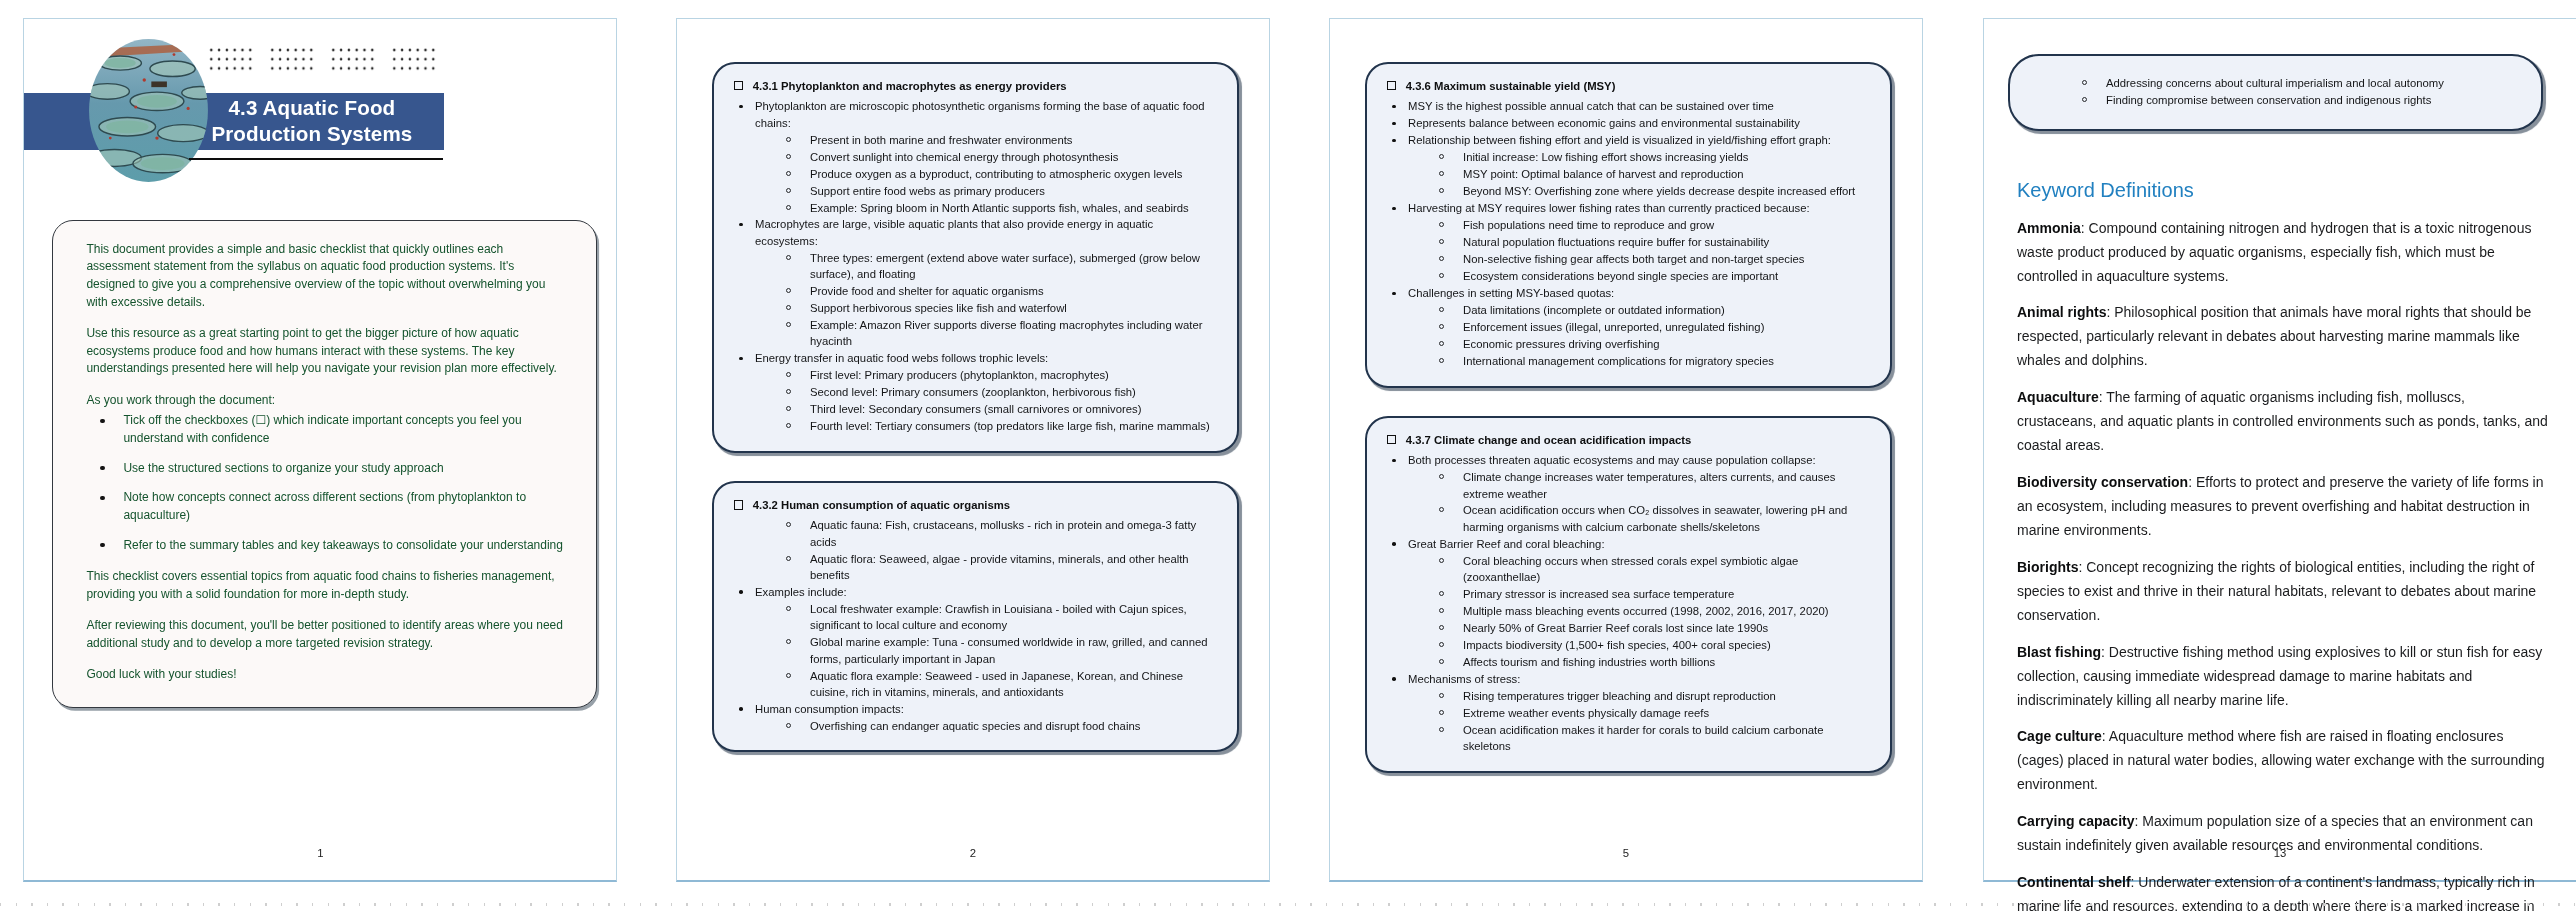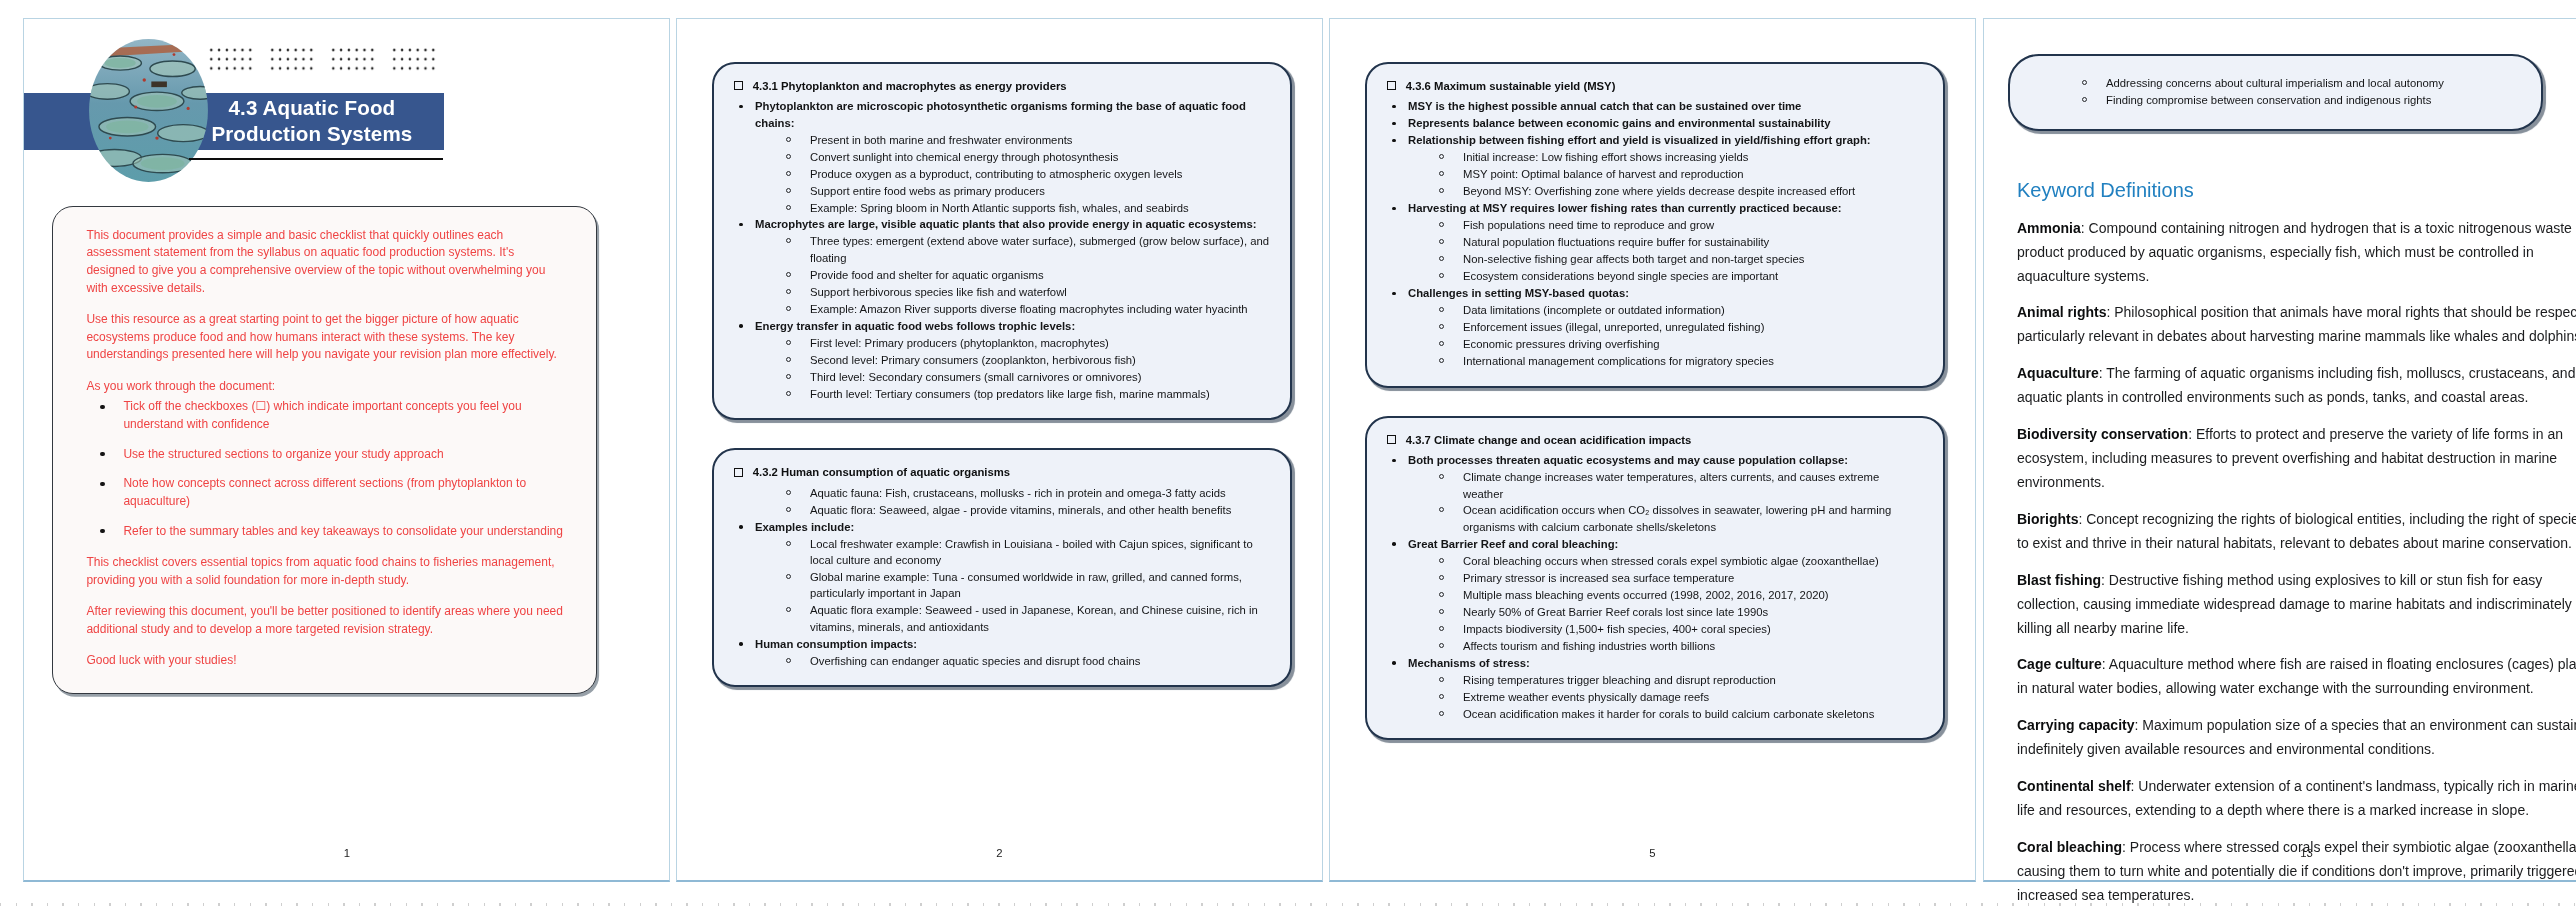--- a/index.html
+++ b/index.html
@@ -1,21 +1,21 @@
 <!DOCTYPE html>
 <html style="font-size:11.3px"><head>
 <meta charset="utf-8">
 <style>
   html,body{margin:0;padding:0;}
   body{
     width:2576px;height:911px;position:relative;background:#ffffff;
     font-family:"Liberation Sans", sans-serif;color:#1b1c1e;overflow:hidden;
   }
   .page{
-    position:absolute;top:17.7px;width:647px;height:864px;background:#ffffff;
+    position:absolute;top:17.7px;width:594px;height:864px;background:#ffffff;
     border:1.4px solid #b9d4e3;border-bottom:2.8px solid #8fb9d5;box-sizing:border-box;
   }
   #page-1{left:23.4px;}
   #page-2{left:676px;}
   #page-3{left:1329px;}
   #page-4{left:1983px;}
   .page-number{
     position:absolute;bottom:21px;left:0;right:0;text-align:center;
     font-size:11.3px;color:#222;
   }
@@ -27,25 +27,25 @@
     background-size:7.8px 9.2px;background-position:1.4px 1.4px;
   }
   .banner{position:absolute;left:0;top:74px;width:420px;height:57px;background:#37568e;}
   .banner-title{
     position:absolute;left:160px;top:76px;width:255px;text-align:center;
     color:#ffffff;font-weight:bold;font-size:20.6px;line-height:26px;letter-spacing:0.1px;
   }
   .title-rule{position:absolute;left:165px;top:139px;width:254px;height:2.8px;background:#0d0d0d;}
   .cover-photo{position:absolute;left:65px;top:20px;width:119px;height:143px;}
   .intro-box{
-    position:absolute;left:28px;top:187px;width:545px;box-sizing:border-box;
+    position:absolute;left:28px;top:201px;width:545px;box-sizing:border-box;
     background:#fcf9f8;border:1.4px solid #33383f;border-radius:21px;
     box-shadow:2.1px 2.8px 0 #97a0a8;
     padding:20px 33px 23px 33px;
-    font-size:12px;line-height:17.7px;color:#ef4444;
+    font-size:12px;line-height:17.7px;color:#14532d;
   }
   .intro-box p{margin:0 0 13.5px 0;}
   .intro-box p:last-child{margin-bottom:0;}
   .cover-bullets{list-style:none;margin:2.8px 0 14px 0;padding:0;}
   .cover-bullets li{position:relative;padding-left:37px;margin:0 0 12px 0;}
   .cover-bullets .marker{
     position:absolute;left:14px;top:6.4px;width:4.3px;height:4.3px;border-radius:50%;background:#141414;
   }
   
   .ck-col{position:absolute;left:35px;right:30.5px;top:43px;}
@@ -56,21 +56,21 @@
     padding:14px 20px 15.6px 20px;
     font-size:11.3px;line-height:16.3px;color:#141517;
   }
   .ck-heading{margin:0 0 4.3px 0;font-size:11.3px;font-weight:bold;color:#0e0f10;}
   .checkbox{
     display:inline-block;width:9.2px;height:9.2px;border:1.4px solid #111;
     margin-right:6.4px;vertical-align:-0.7px;background:#eef2f9;box-sizing:border-box;
   }
   .ck-items{list-style:none;margin:0;padding:0;}
   .ck-item{position:relative;margin:0.7px 0;}
-  .ck-item[data-level="1"]{padding-left:21px;font-weight:bold;}
+  .ck-item[data-level="1"]{padding-left:21px;}
   .ck-item[data-level="1"] > .marker{
     position:absolute;left:5px;top:6.4px;width:3.5px;height:3.5px;border-radius:50%;background:#111;
   }
   .ck-item[data-level="2"]{padding-left:76px;}
   .ck-item[data-level="2"] > .marker{
     position:absolute;left:52px;top:5px;width:5px;height:5px;border-radius:50%;
     border:1px solid #26282b;background:transparent;box-sizing:border-box;
   }
   
   .cont-box{

